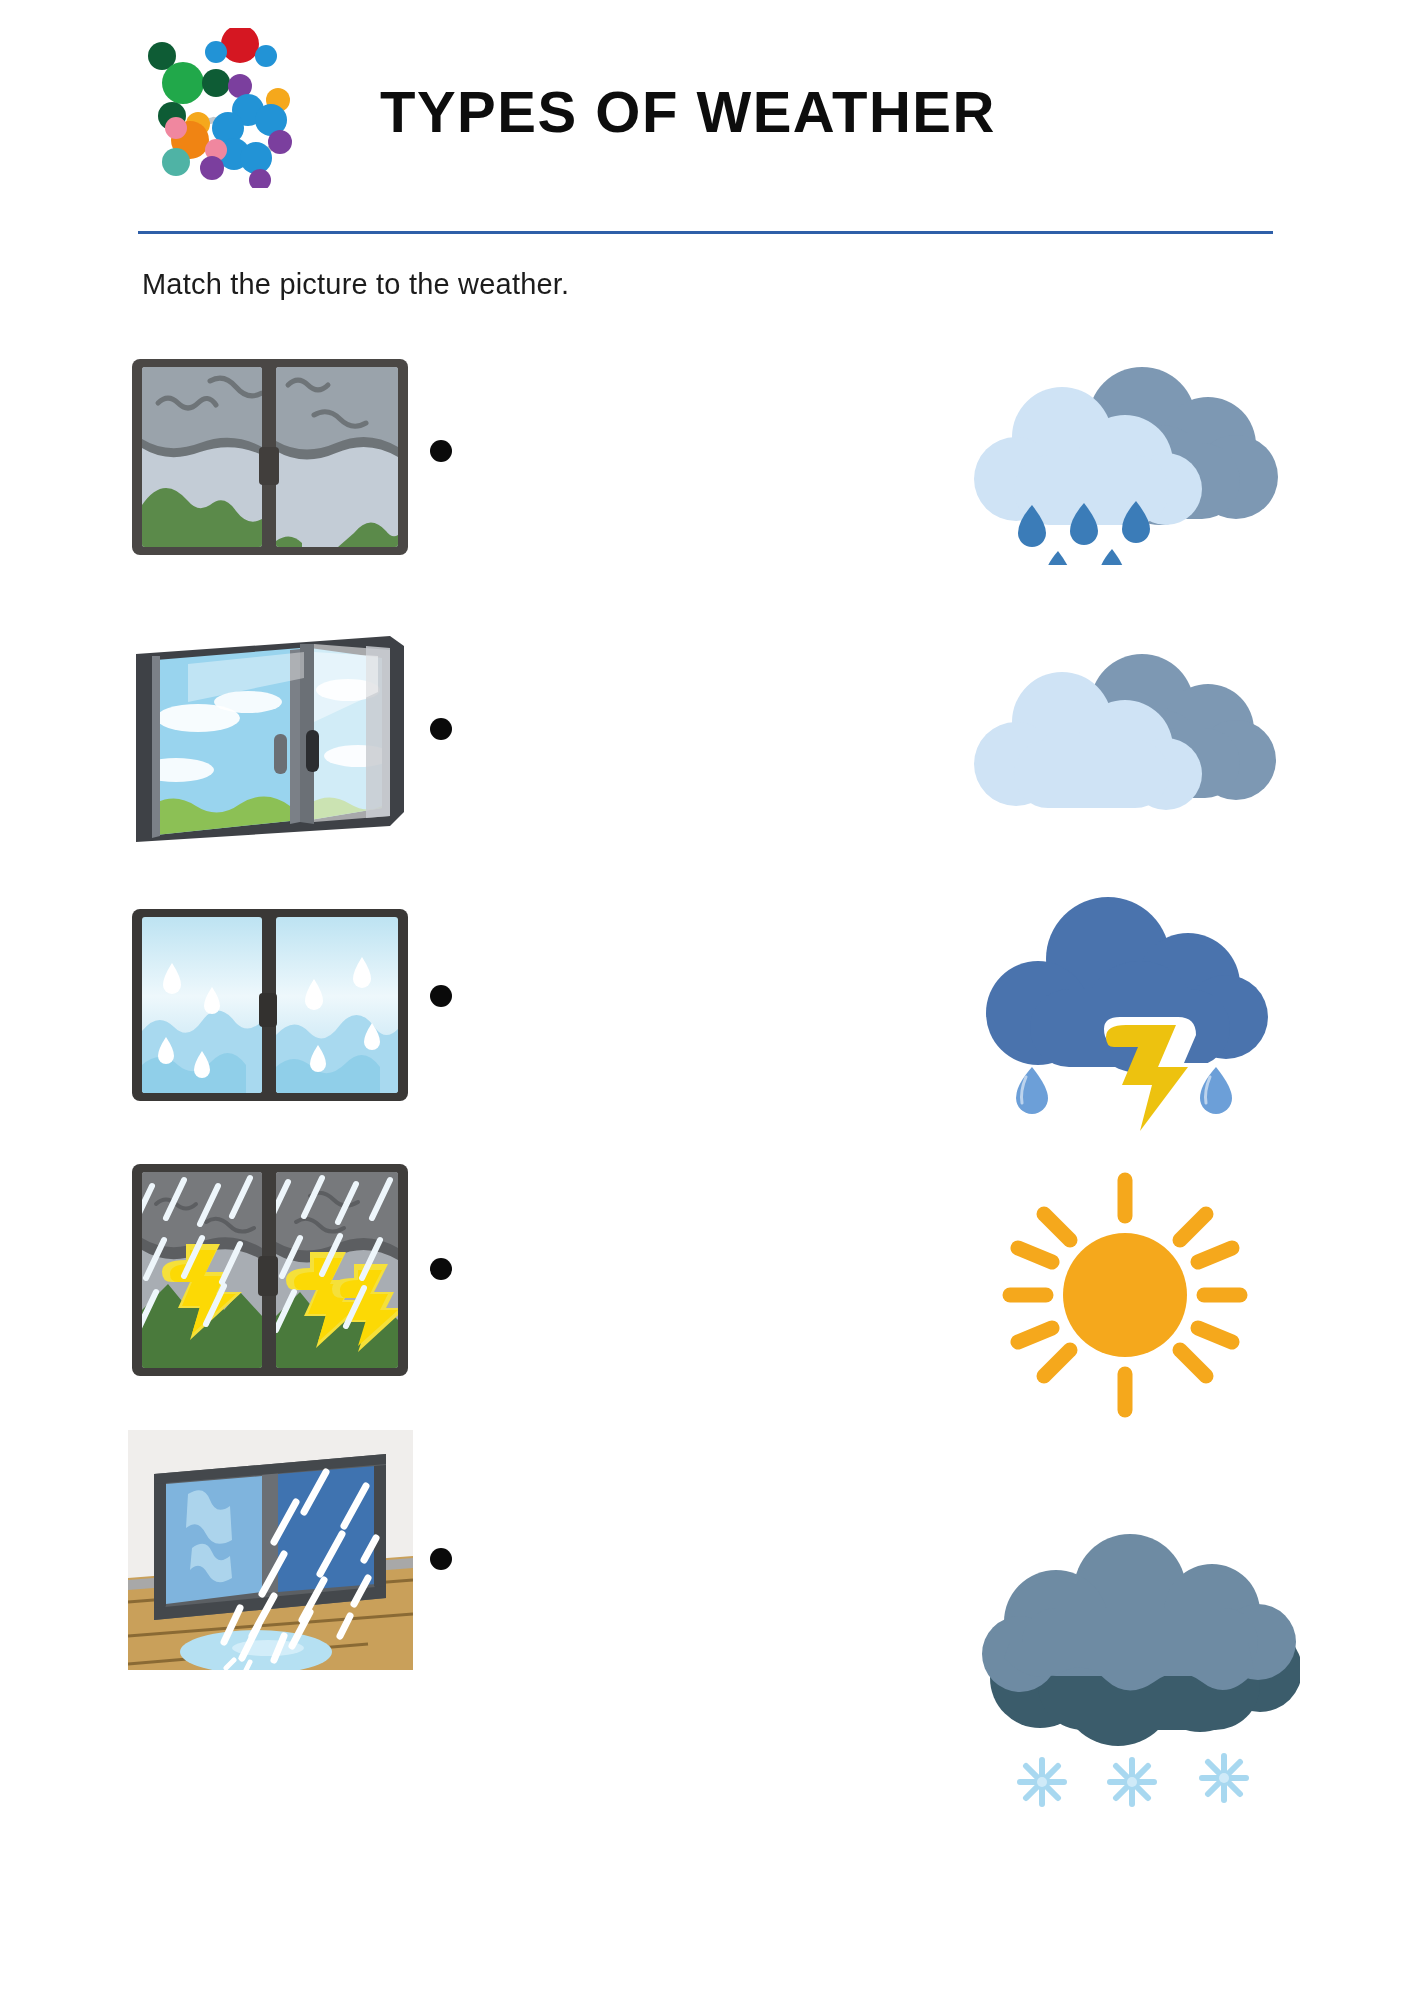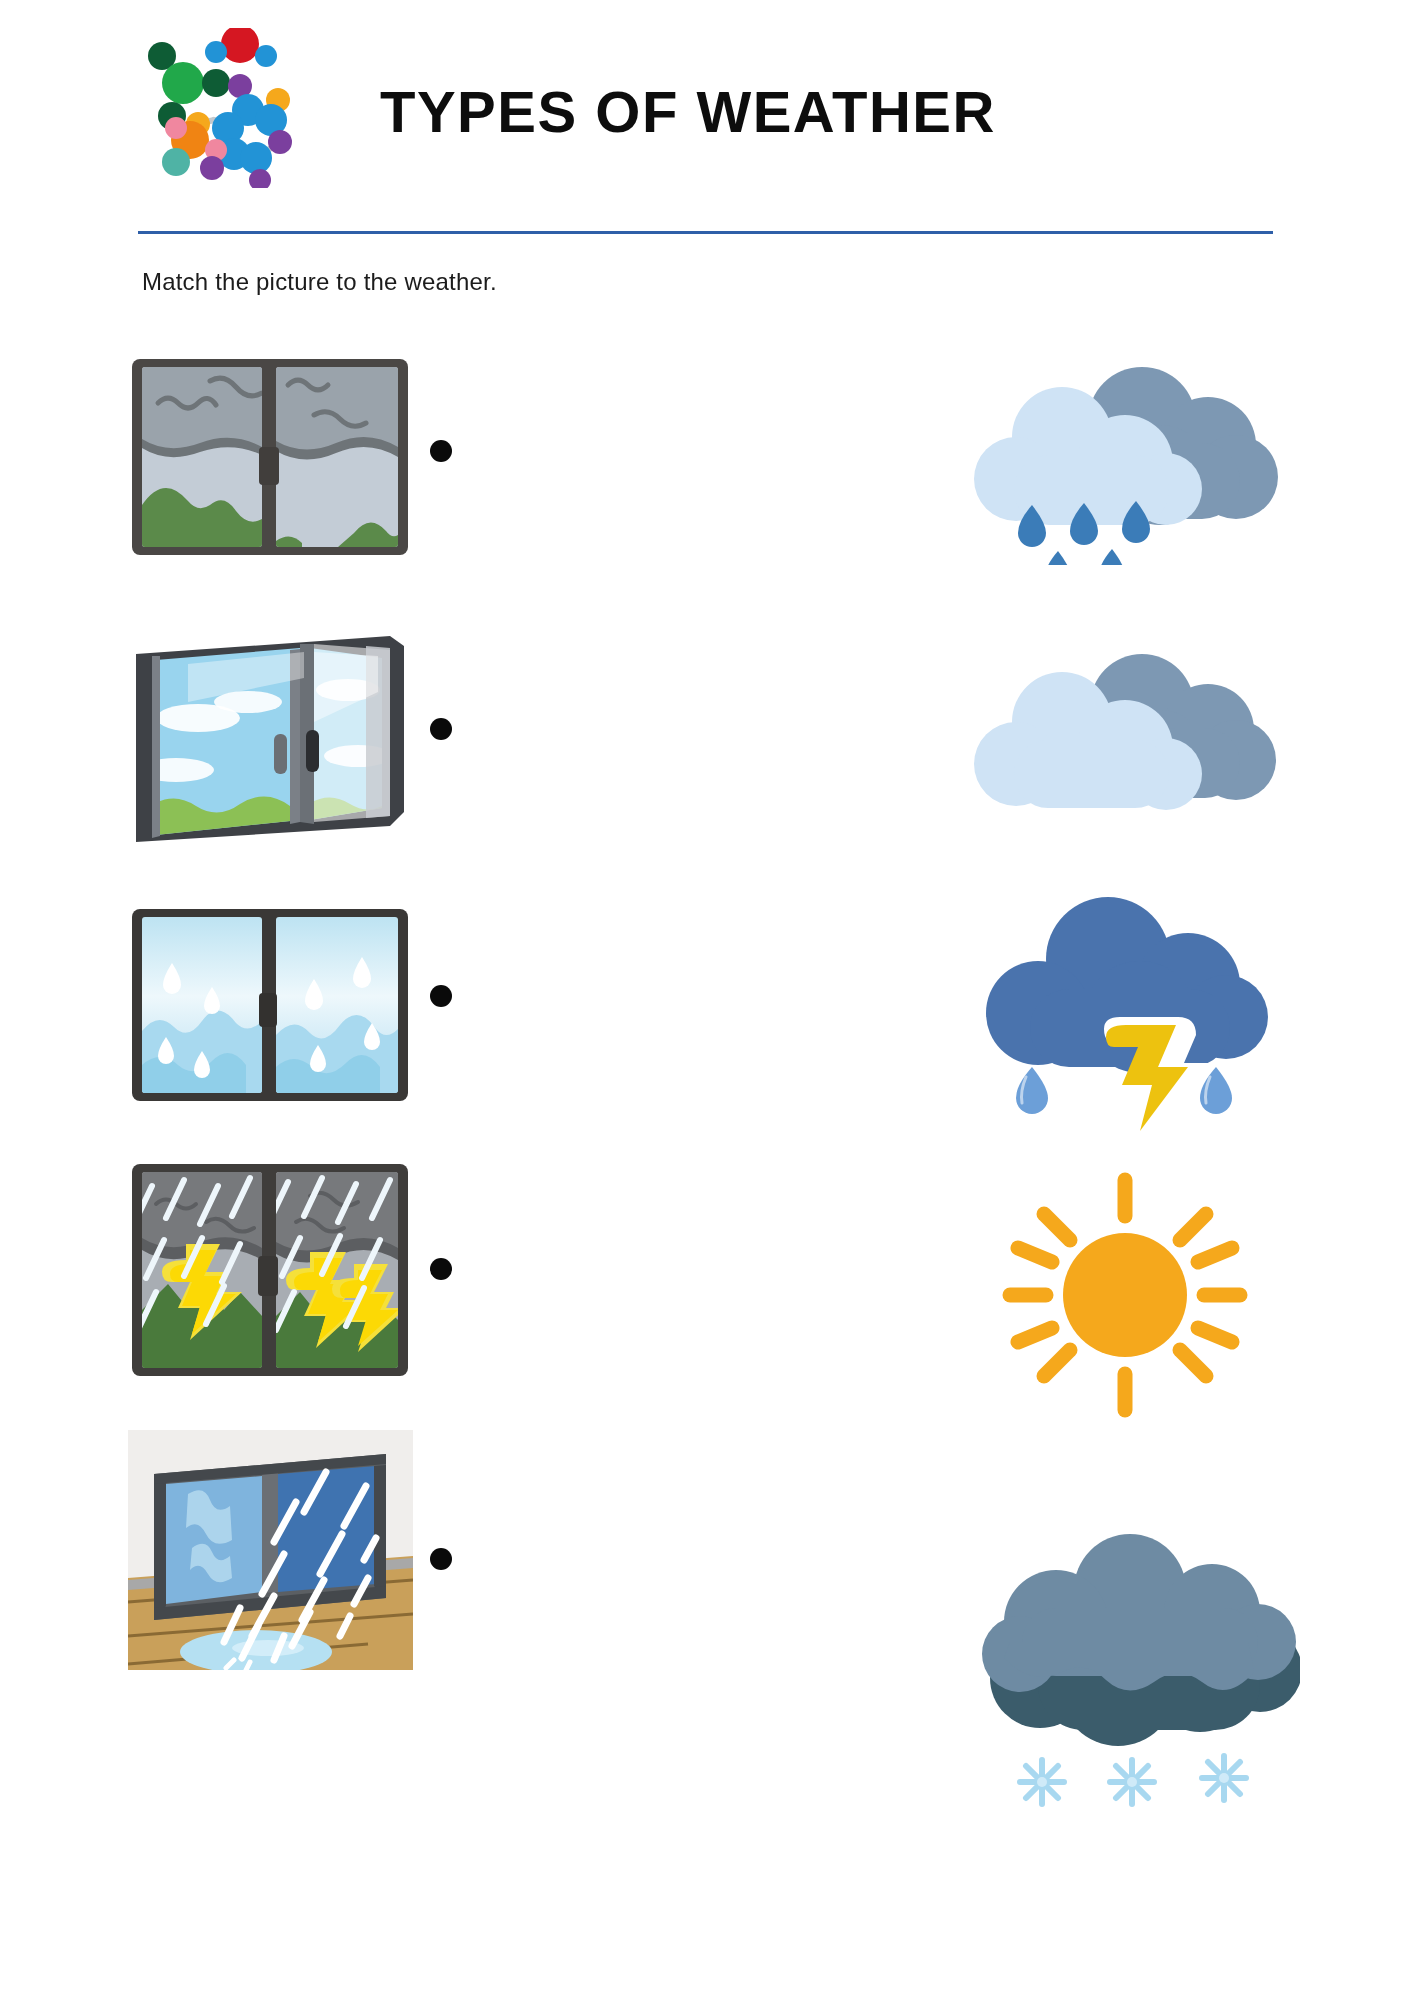--- a/index.html
+++ b/index.html
@@ -47,21 +47,21 @@
     width: 1135px;
     height: 3px;
     background: #2e5fa8;
   }
 
   
   .instruction {
     position: absolute;
     left: 142px;
     top: 268px;
-    font-size: 24px;
+    font-size: 29px;
     color: #1c1c1c;
     font-family: "Liberation Sans", sans-serif;
     letter-spacing: 0.2px;
   }
 
   
   .row {
     position: absolute;
     left: 0;
     width: 1414px;

